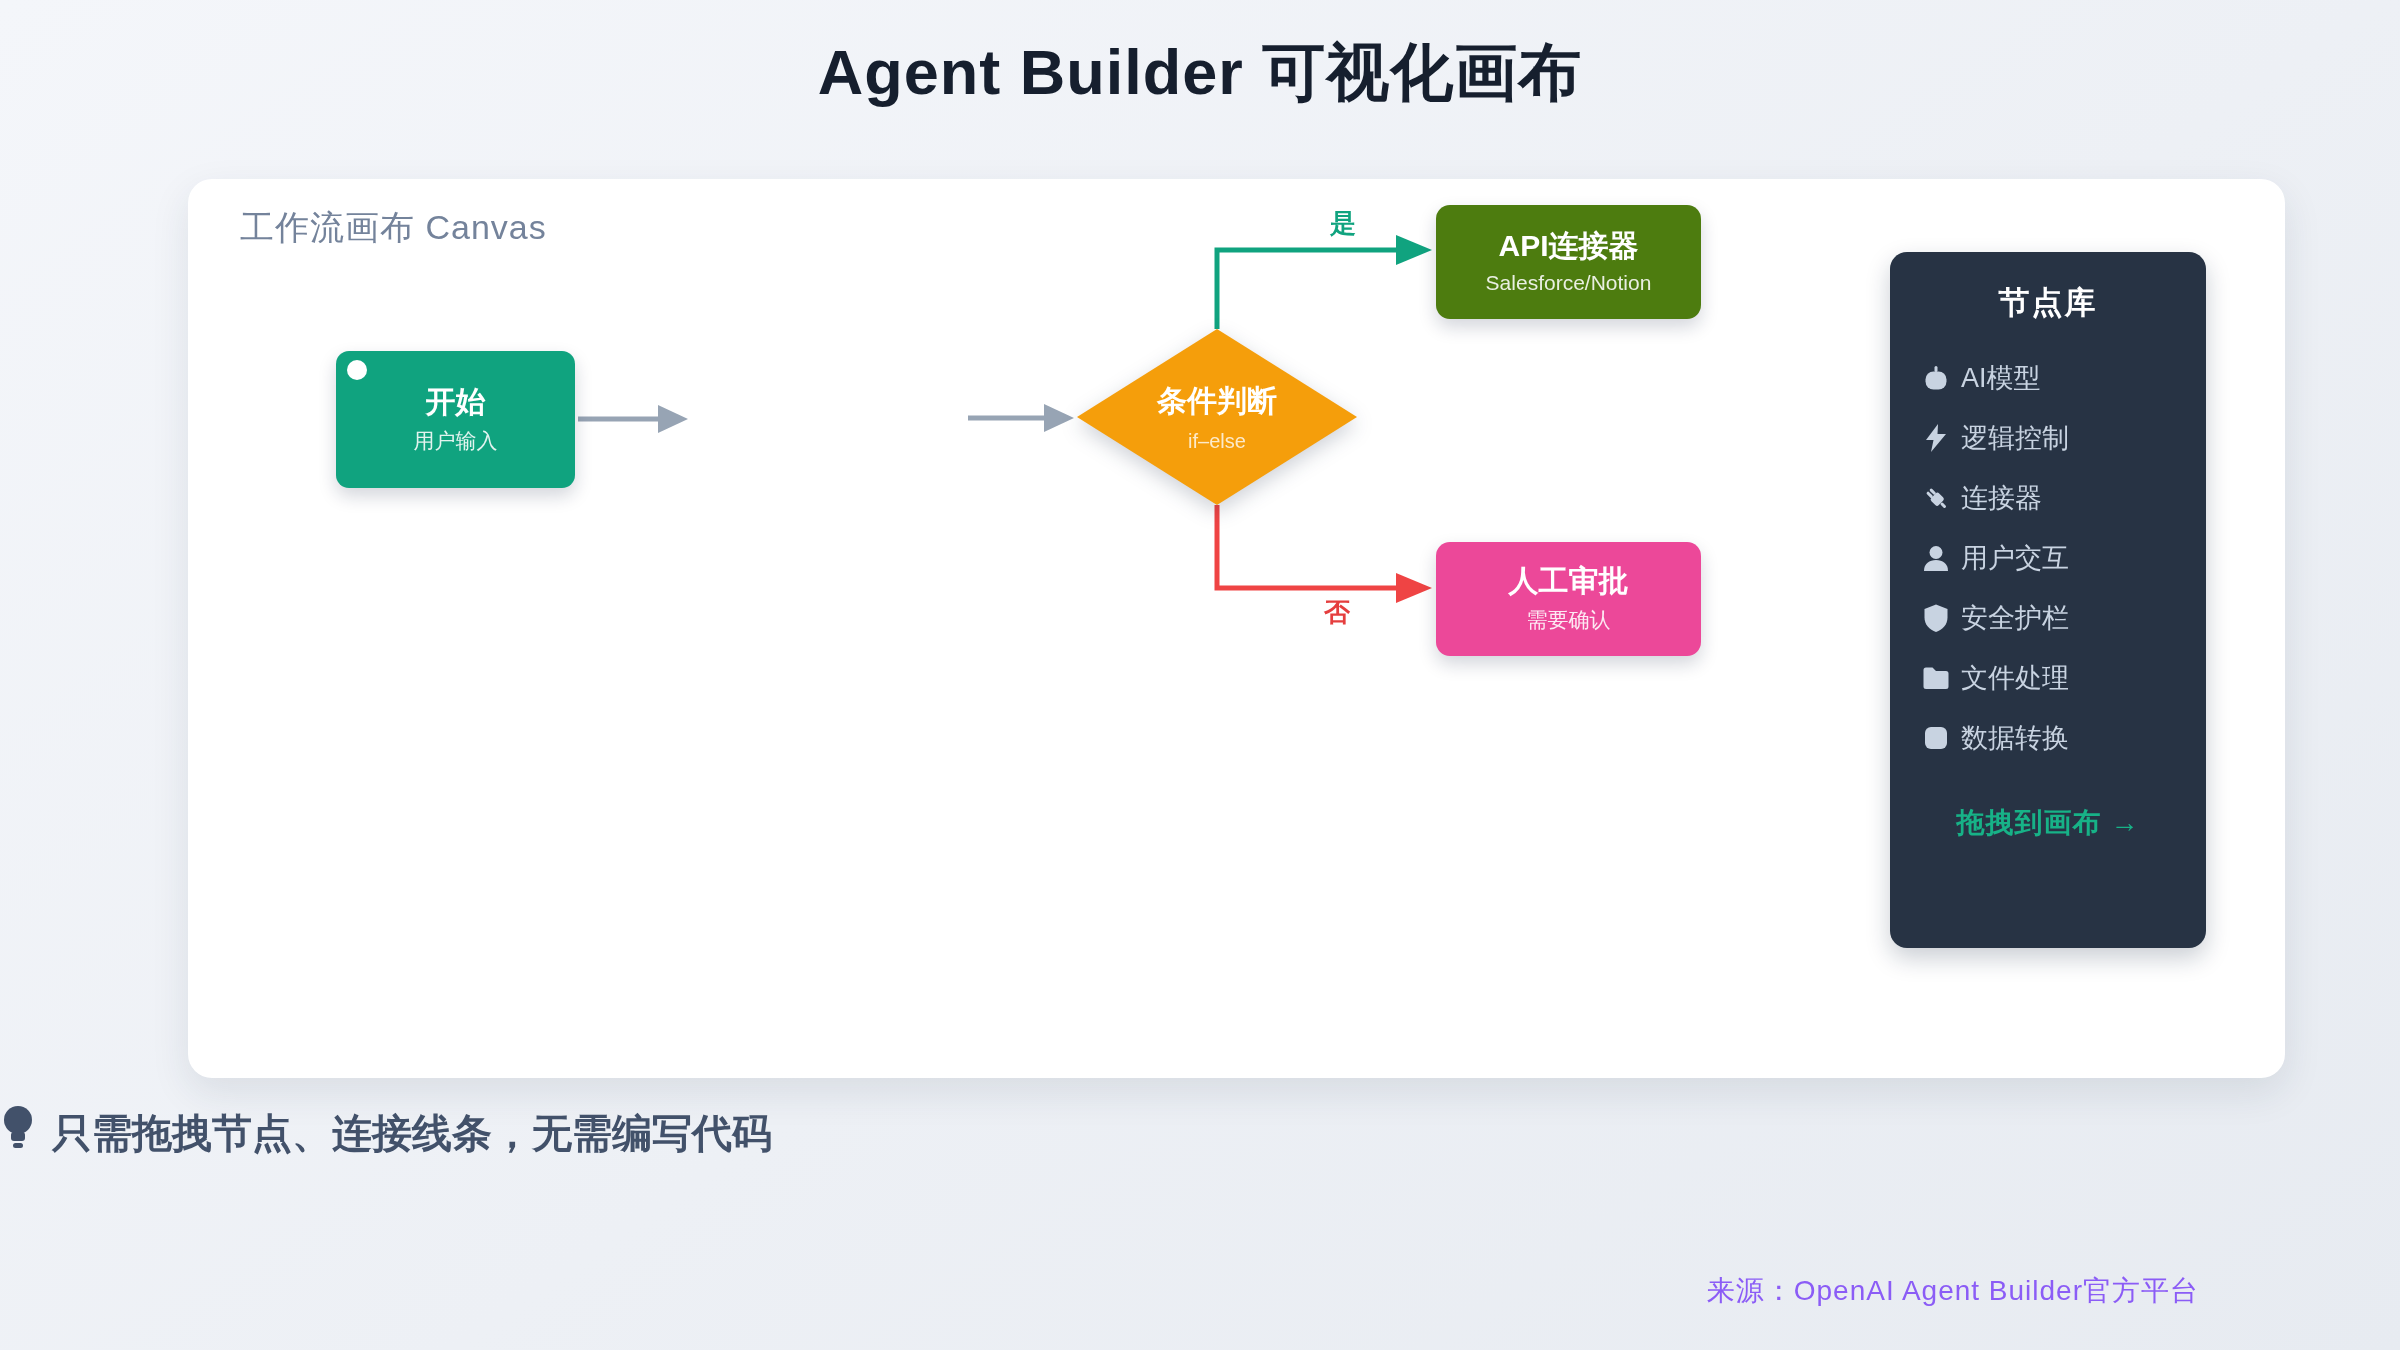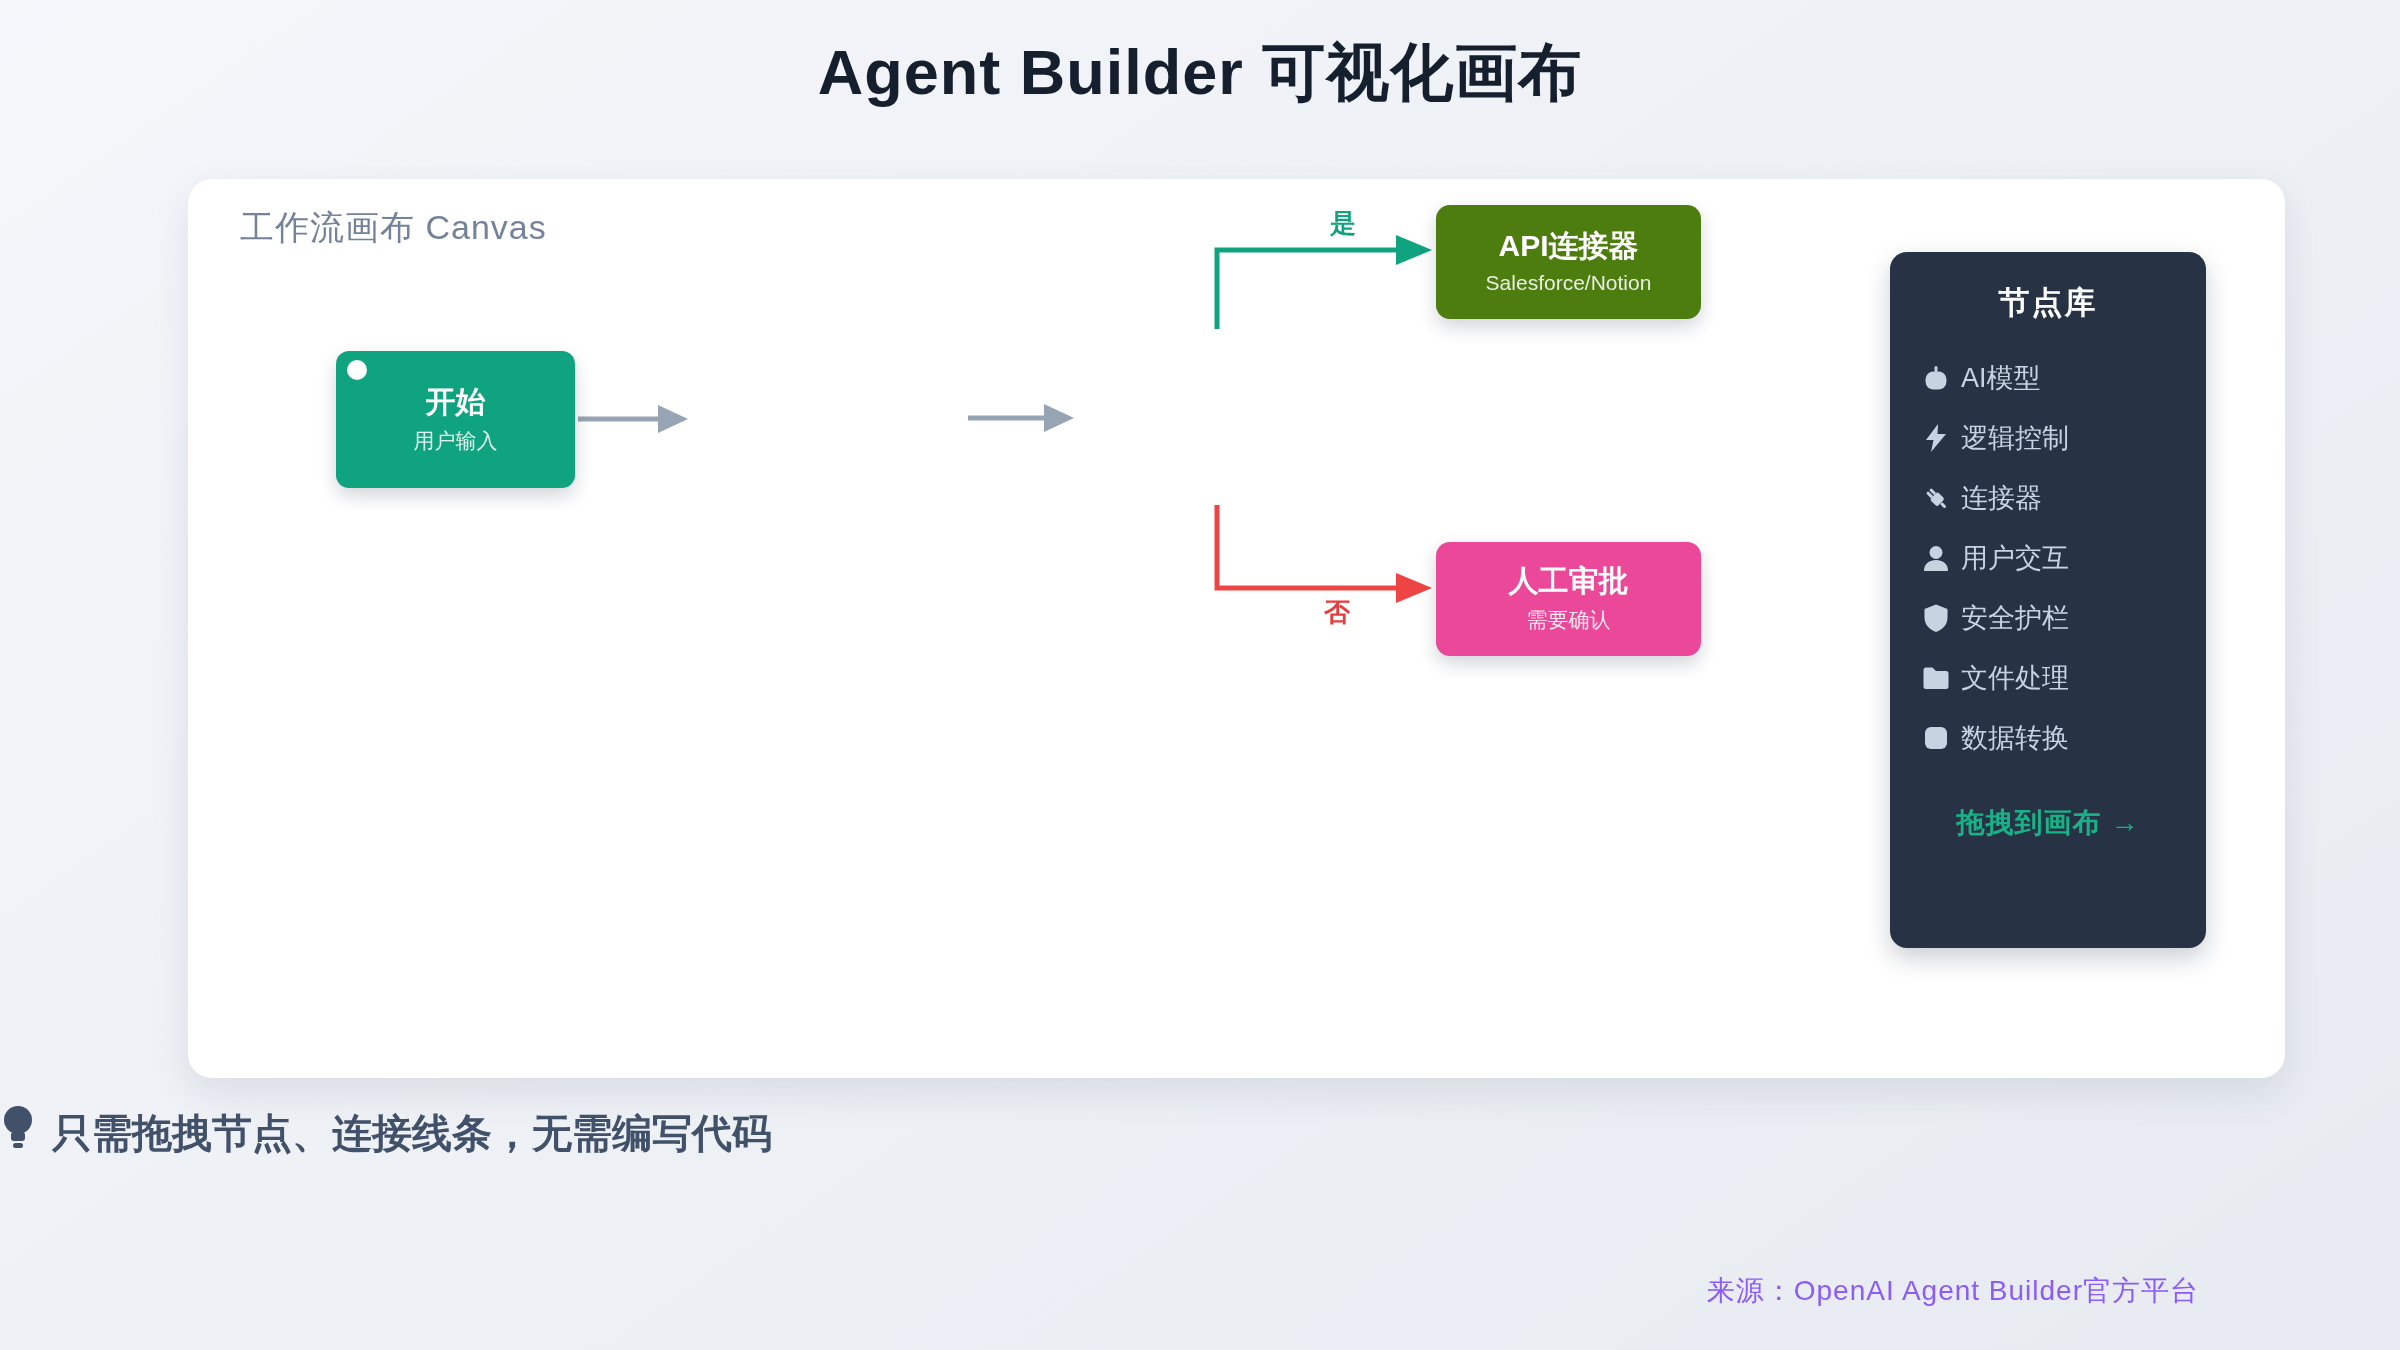--- a/index.html
+++ b/index.html
@@ -120,20 +120,26 @@
       <polygon points="1208,394 1208,424 1244,409" fill="#ef4444"></polygon>
     </svg>
 
     <div class="node node-start">
       <span class="start-dot"></span>
       <div class="node-title">开始</div>
       <div class="node-sub">用户输入</div>
     </div>
 
 
+    <div class="diamond-wrap">
+      <div class="diamond">
+        <div class="node-title">条件判断</div>
+        <div class="node-sub">if–else</div>
+      </div>
+    </div>
 
     <div class="node node-api">
       <div class="node-title">API连接器</div>
       <div class="node-sub">Salesforce/Notion</div>
     </div>
 
     <div class="node node-approval">
       <div class="node-title">人工审批</div>
       <div class="node-sub">需要确认</div>
     </div>

